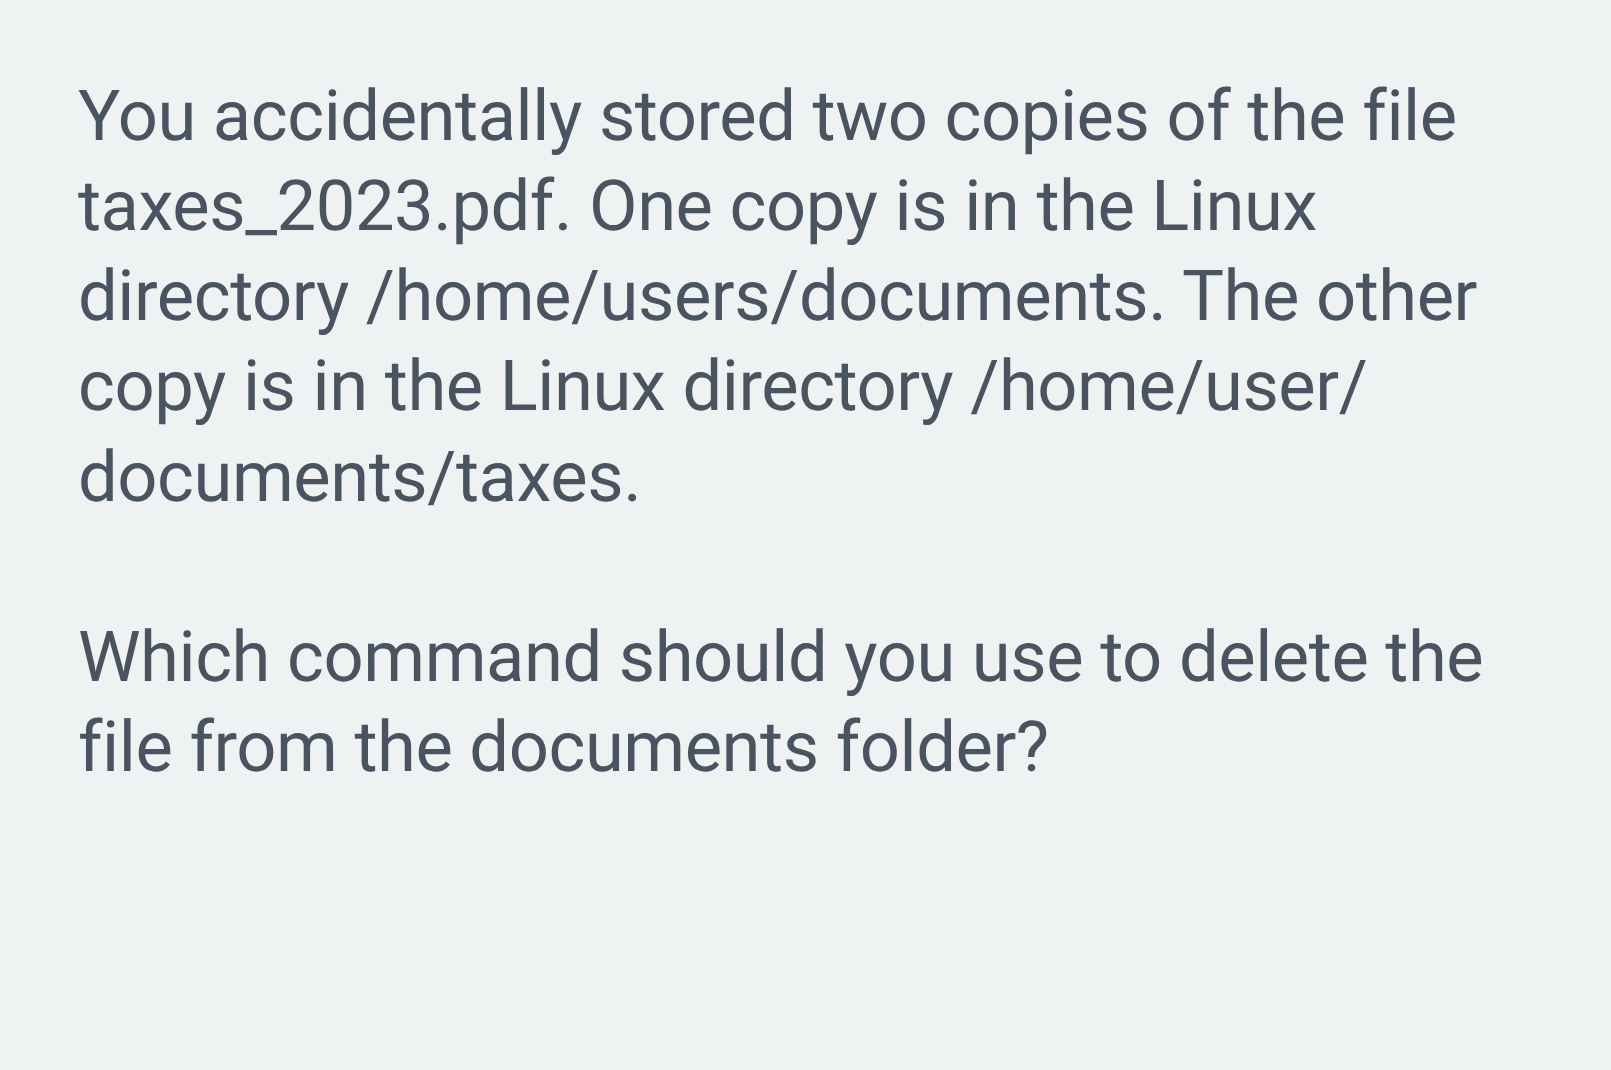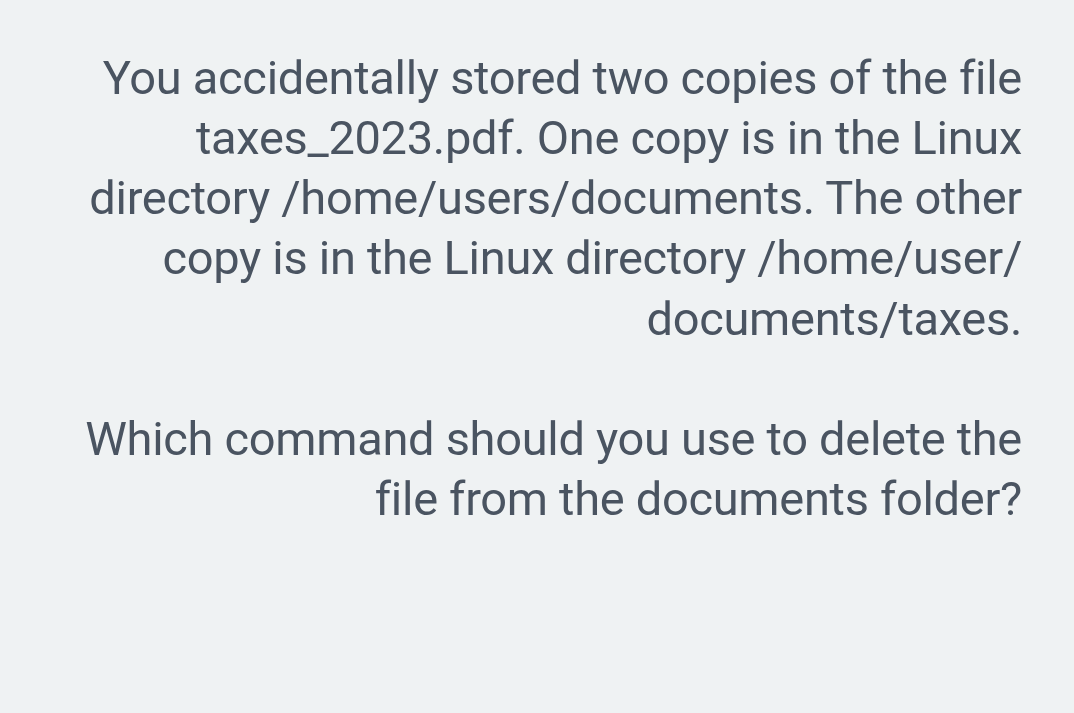--- a/index.html
+++ b/index.html
@@ -17,21 +17,20 @@
     }
     .question-container {
       color: #4a5461;
       font-size: 47px;
       line-height: 1.28;
       font-weight: 400;
       letter-spacing: -0.3px;
     }
     .paragraph {
       margin-bottom: 60px;
-      text-align: right;
     }
     .paragraph:last-child {
       margin-bottom: 18px;
     }
   </style>
 </head>
 <body>
 
 <div class="question-container">
   <p class="paragraph">You accidentally stored two copies of the file taxes_2023.pdf. One copy is in the Linux directory /home/users/​documents. The other copy is in the Linux directory /home/user/​documents/taxes.</p>

